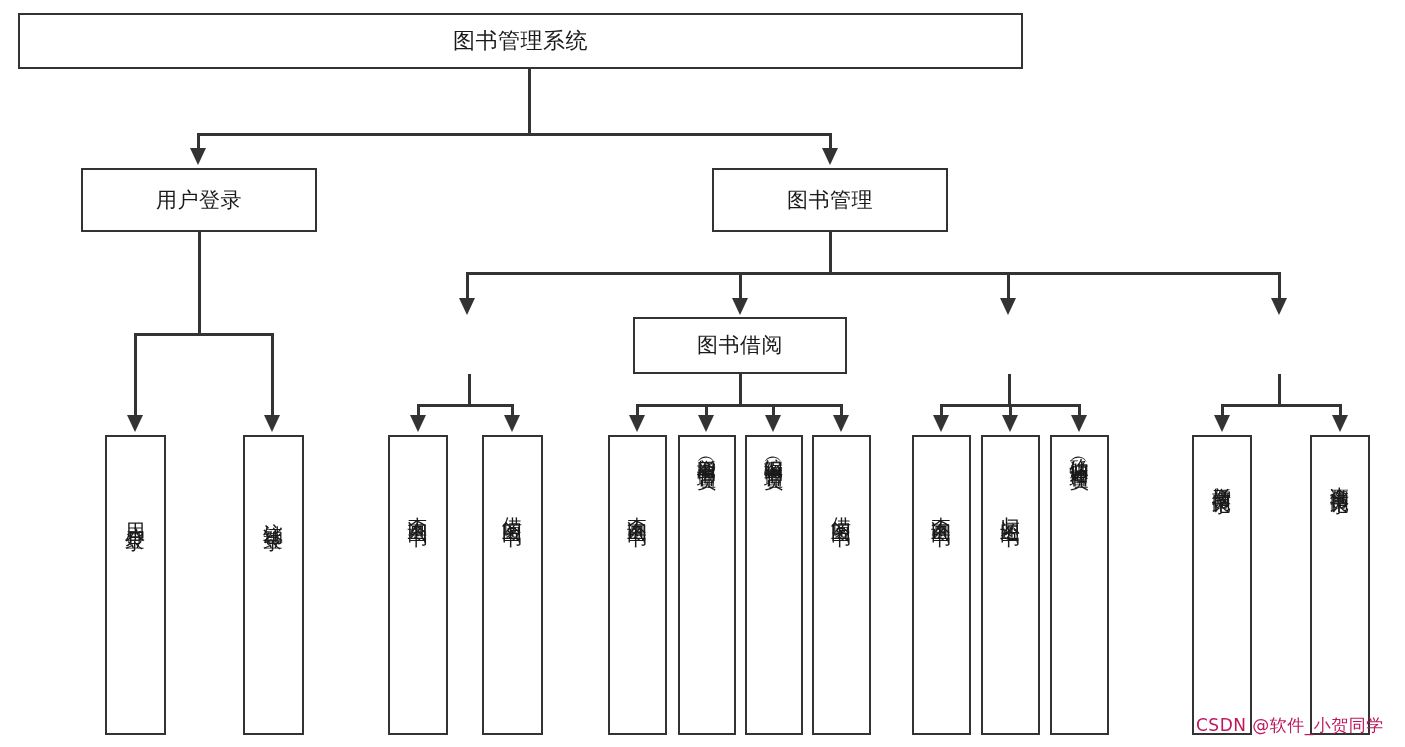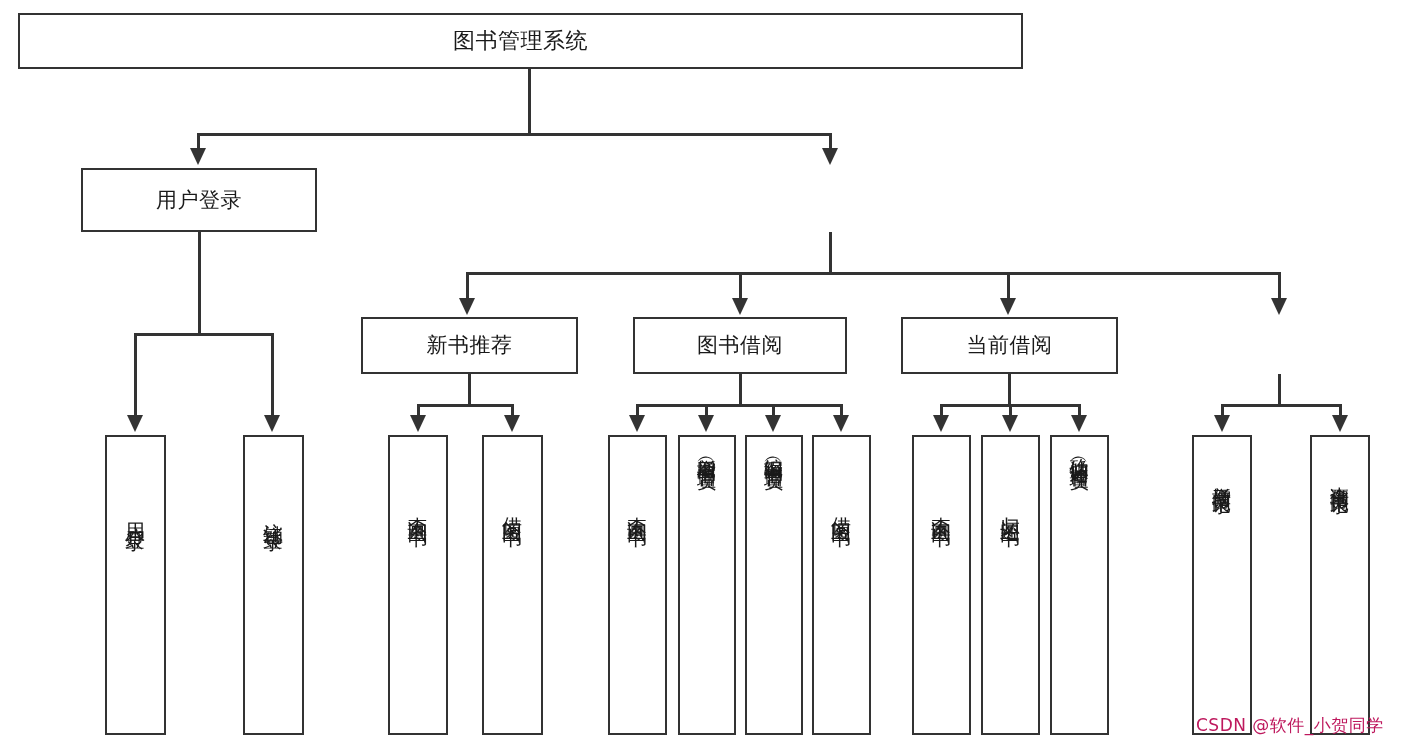--- a/index.html
+++ b/index.html
@@ -89,32 +89,29 @@
 <div id="canvas">
 
   <div class="node root horiz" style="left:18px;top:13px;width:1005px;height:56px;">
     <span class="label">图书管理系统</span>
   </div>
 
   <div class="node horiz" style="left:81px;top:168px;width:236px;height:64px;">
     <span class="label">用户登录</span>
   </div>
 
-
-  <div class="node horiz" style="left:361px;top:317px;width:217px;height:57px;">
-    <span class="label">新书推荐</span>
-  </div>
+  <div class="node horiz" style="left:712px;top:168px;width:236px;height:64px;">
+    <span class="label">图书管理</span>
+  </div>
+
 
   <div class="node horiz" style="left:633px;top:317px;width:214px;height:57px;">
     <span class="label">图书借阅</span>
   </div>
 
-  <div class="node horiz" style="left:901px;top:317px;width:217px;height:57px;">
-    <span class="label">当前借阅</span>
-  </div>
 
 
   <div class="node vert" style="left:105px;top:435px;width:61px;height:300px;padding-top:70px;">
     <span class="label">用户登录</span>
   </div>
   <div class="node vert" style="left:243px;top:435px;width:61px;height:300px;padding-top:70px;">
     <span class="label">注销登录</span>
   </div>
 
   <div class="node vert" style="left:388px;top:435px;width:60px;height:300px;padding-top:64px;">

